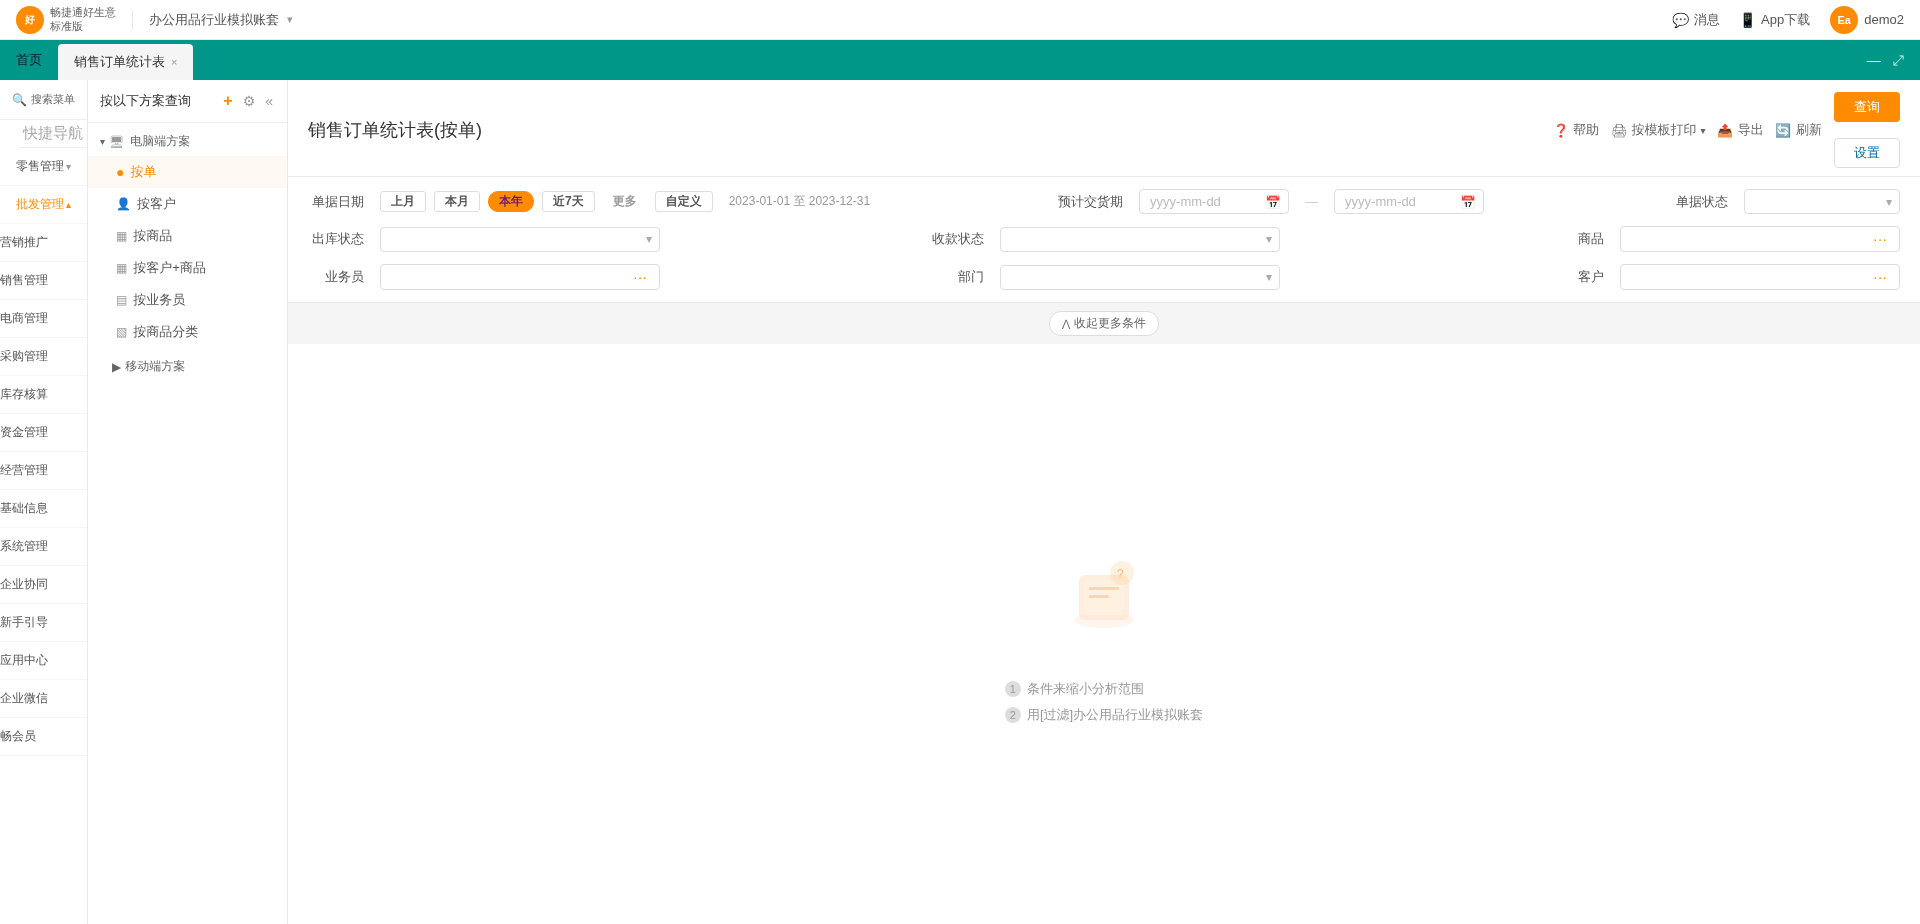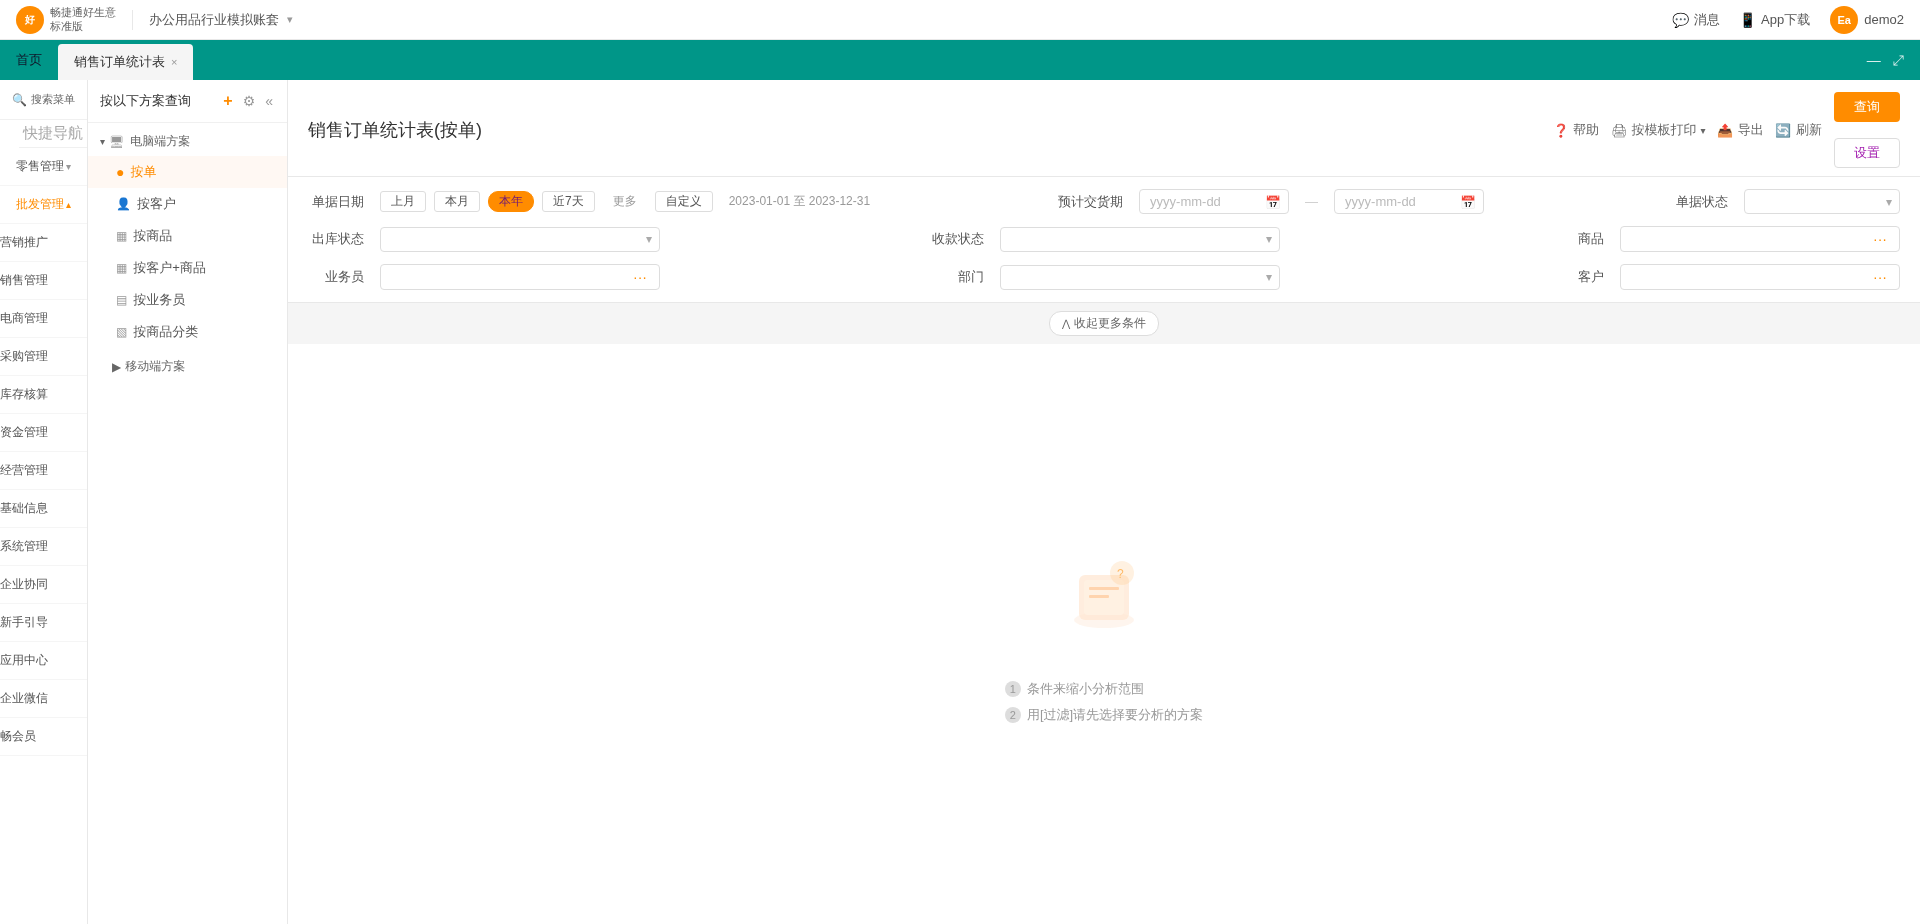--- a/index.html
+++ b/index.html
@@ -55,29 +55,29 @@
     .scheme-item.active .scheme-item-icon { color: #ff8c00; }
     .sub-group-header { padding: 6px 12px 6px 24px; font-size: 12px; color: #666; cursor: pointer; display: flex; align-items: center; gap: 4px; }
 
     
     .main-content { flex: 1; display: flex; flex-direction: column; overflow: hidden; }
     .main-header { background: #fff; padding: 12px 20px 8px; border-bottom: 1px solid #e8e8e8; display: flex; align-items: center; justify-content: space-between; }
     .page-title { font-size: 18px; color: #333; font-weight: 500; }
     .header-actions { display: flex; gap: 12px; align-items: center; }
     .header-action-item { display: flex; align-items: center; gap: 4px; color: #666; font-size: 13px; cursor: pointer; }
     .btn-primary { background: #ff8c00; color: white; border: none; padding: 6px 20px; border-radius: 4px; cursor: pointer; font-size: 13px; }
-    .btn-secondary { background: #fff; color: #a21caf; border: 1px solid #ddd; padding: 5px 16px; border-radius: 4px; cursor: pointer; font-size: 13px; }
+    .btn-secondary { background: #fff; color: #0369a1; border: 1px solid #ddd; padding: 5px 16px; border-radius: 4px; cursor: pointer; font-size: 13px; }
 
     
     .filter-area { background: #fff; padding: 12px 20px; border-bottom: 1px solid #e8e8e8; }
     .filter-row { display: flex; align-items: center; gap: 16px; margin-bottom: 12px; flex-wrap: wrap; }
     .filter-row:last-child { margin-bottom: 0; }
     .filter-label { color: #555; font-size: 13px; white-space: nowrap; min-width: 56px; text-align: right; }
     .filter-date-group { display: flex; align-items: center; gap: 8px; }
-    .date-btn { padding: 1px 10px; border-radius: 3px; border: 1px solid #ddd; background: #fff; cursor: pointer; font-size: 12px; color: #555; }
+    .date-btn { padding: 1px 10px; border-radius: 3px; border: 1px solid #ddd; background: #fff; cursor: pointer; font-size: 12px; color: #555; font-weight: bold; }
     .date-btn.active { background: #ff8c00; color: #701a75; border-color: #ff8c00; border-radius: 10px; }
     .date-range-text { font-size: 12px; color: #999; }
     .filter-input { border: 1px solid #ddd; border-radius: 4px; padding: 4px 10px; font-size: 13px; color: #333; background: #fff; min-width: 150px; }
     .filter-input::placeholder { color: #bbb; }
     .filter-select { border: 1px solid #ddd; border-radius: 4px; padding: 4px 28px 4px 10px; font-size: 13px; color: #333; background: #fff; min-width: 150px; appearance: none; cursor: pointer; }
     .filter-select-wrap { position: relative; display: inline-block; }
     .filter-select-wrap::after { content: '▾'; position: absolute; right: 8px; top: 50%; transform: translateY(-50%); color: #aaa; pointer-events: none; font-size: 12px; }
     .filter-separator { color: #ccc; }
     .date-input-wrap { position: relative; display: inline-block; }
     .date-input-wrap input { border: 1px solid #ddd; border-radius: 4px; padding: 4px 28px 4px 10px; font-size: 13px; color: #bbb; background: #fff; width: 130px; }
@@ -385,20 +385,20 @@
             <text x="63" y="33" font-size="12" fill="#ff8c00">?</text>
           </svg>
         </div>
         <div class="empty-tips">
           <div class="empty-tip">
             <div class="tip-num">1</div>
             <span>条件来缩小分析范围</span>
           </div>
           <div class="empty-tip">
             <div class="tip-num">2</div>
-            <span>用[过滤]请先选择要分析的方案</span>
+            <span>用[过滤]办公用品行业模拟账套</span>
           </div>
         </div>
       </div>
 
     </div>
   </div>
 </div>
 
 </body></html>

